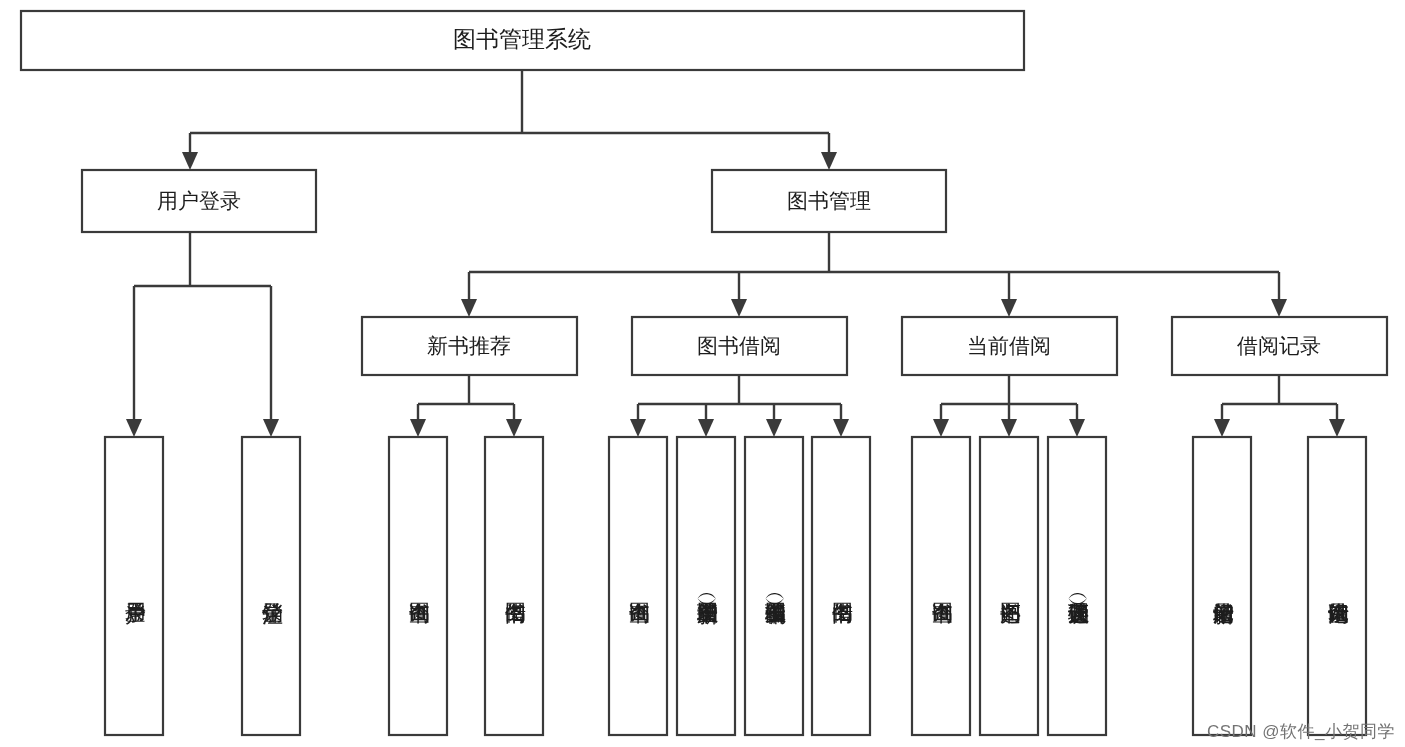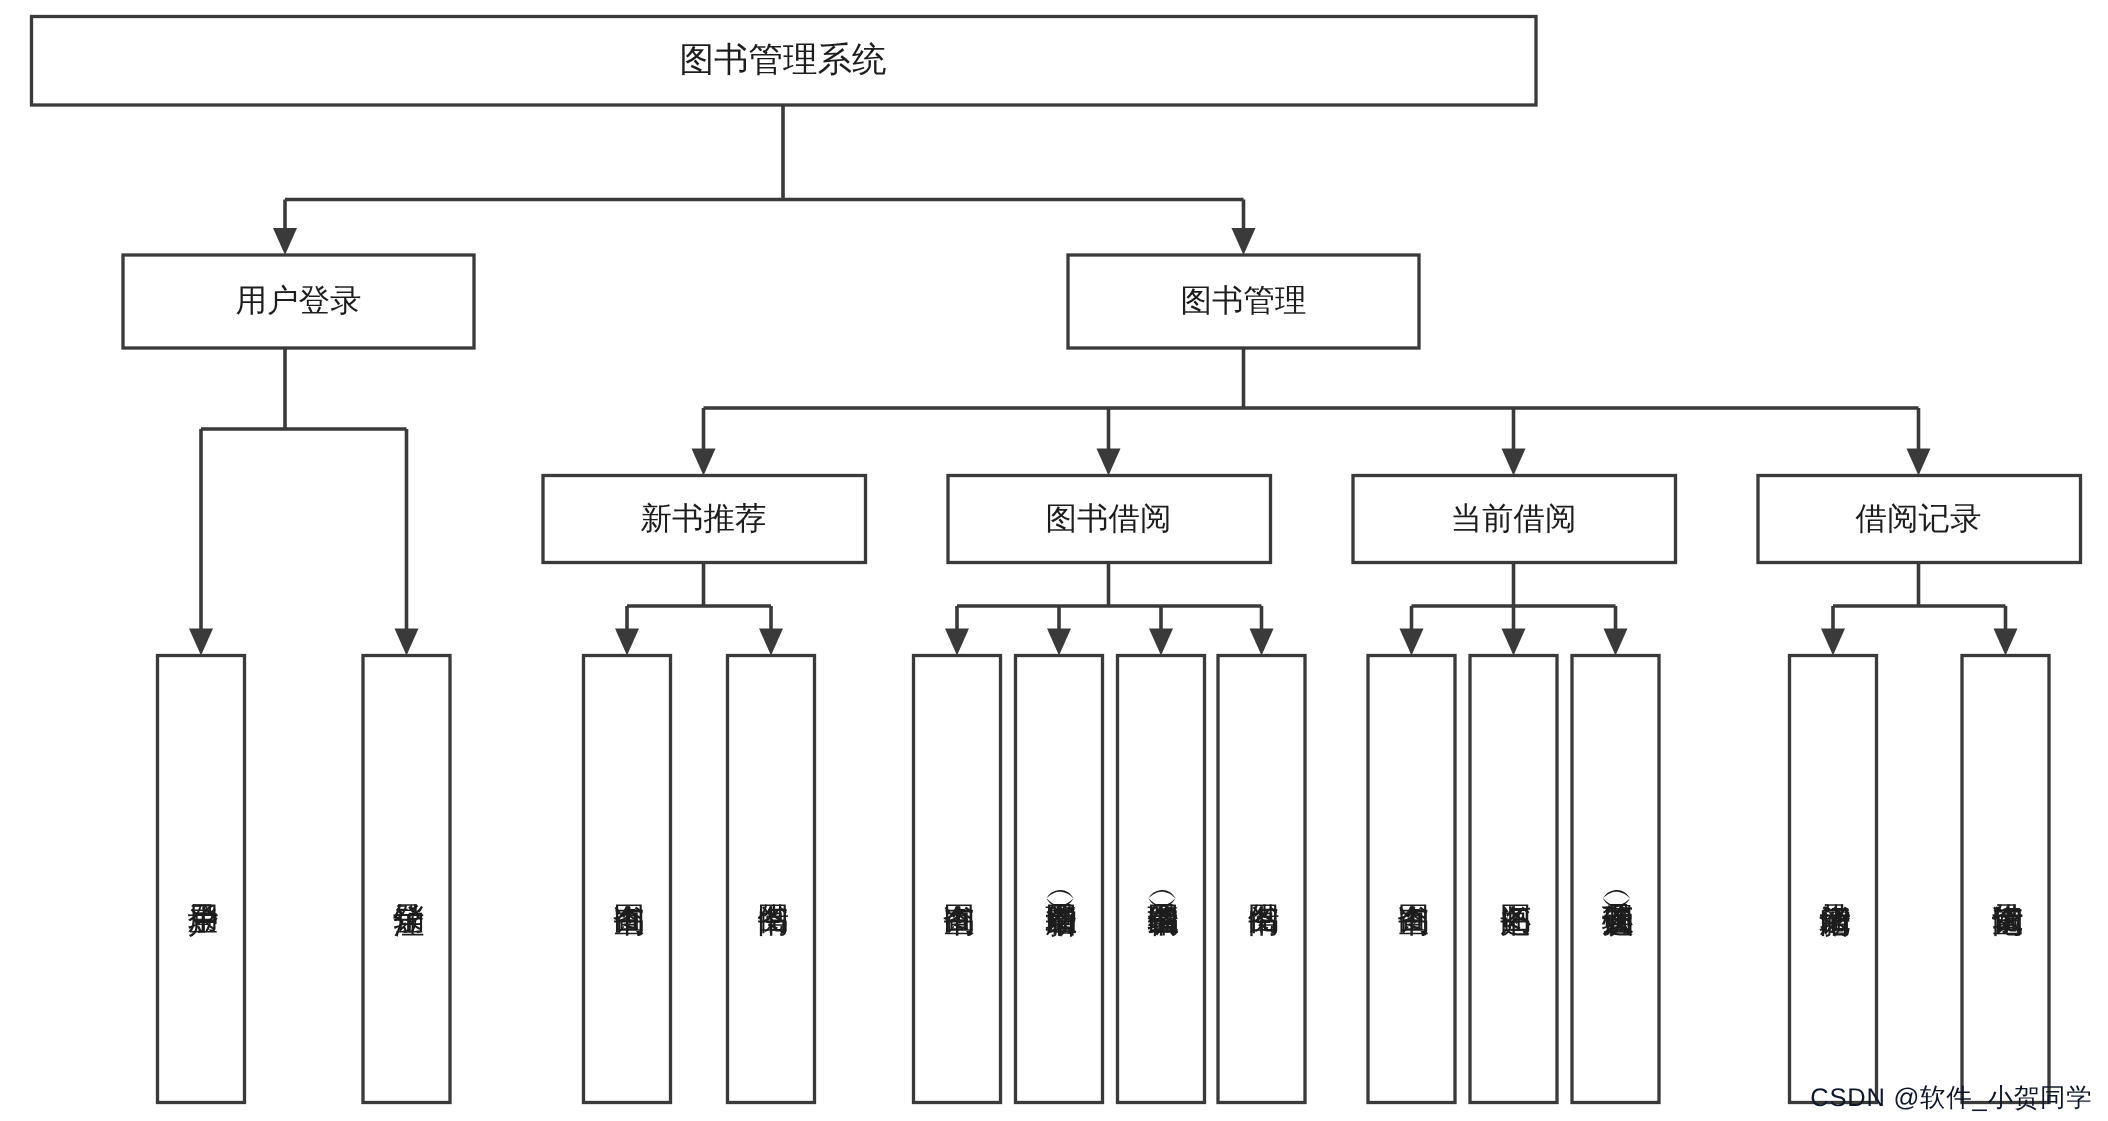--- a/index.html
+++ b/index.html
@@ -59,21 +59,21 @@
   }
   .title-label {
     font-size: 23px;
   }
   .watermark {
     position: absolute;
     right: 10px;
     bottom: 4px;
     font-family: "Liberation Sans", sans-serif;
     font-size: 17px;
-    color: #0f172a;
+    color: #737373;
     letter-spacing: 0.5px;
     white-space: nowrap;
     user-select: none;
   }
 </style>
 </head>
 <body>
 
 <div id="diagram-root">
 

